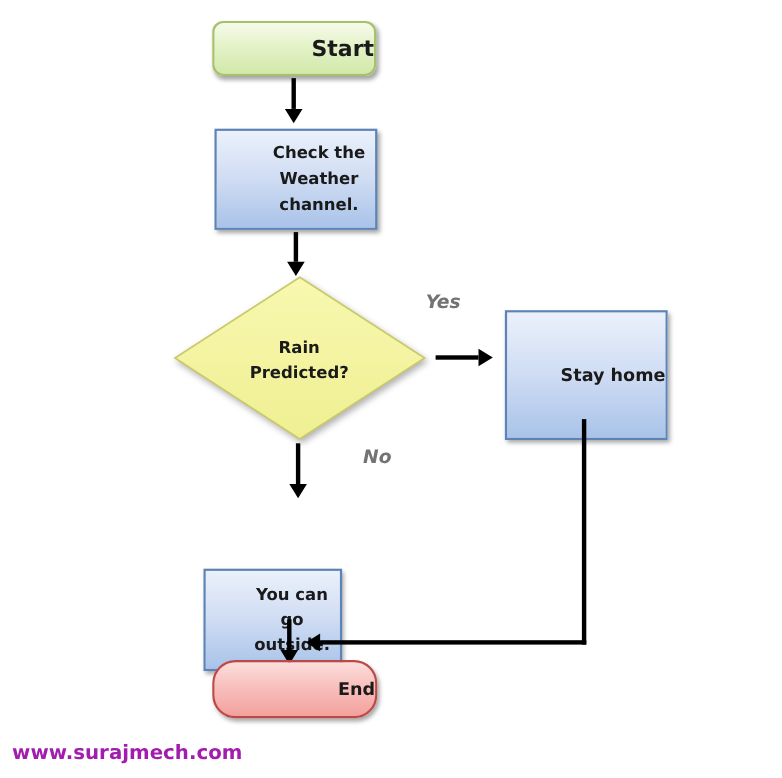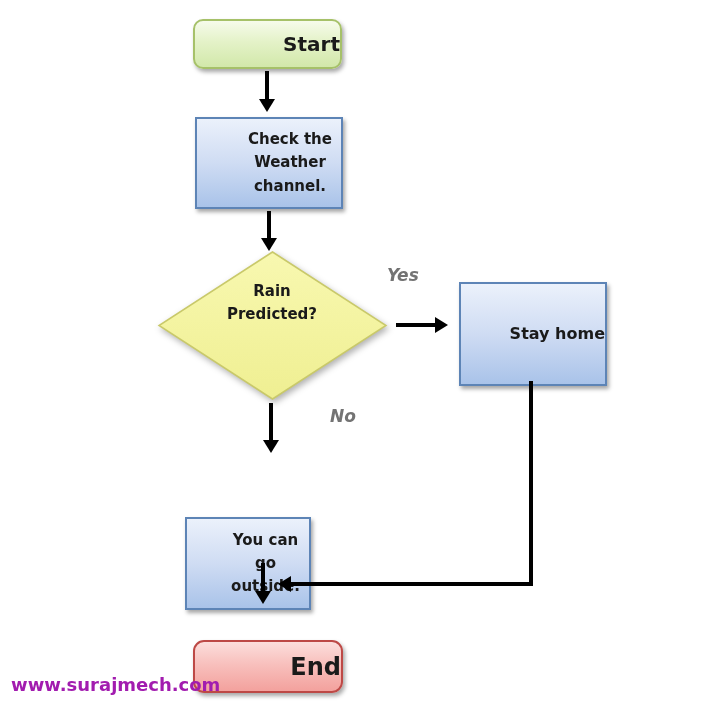--- a/index.html
+++ b/index.html
@@ -32,40 +32,40 @@
     font-size: 20px;
   }
   .process {
     background: linear-gradient(to bottom, #ebf1fb 0%, #cfdcf3 50%, #a9c3e9 100%);
     border: 2px solid #5d84b6;
     font-size: 15px;
     line-height: 1.55;
     padding-left: 35px;
   }
   .process-check  { left: 195px; top: 117px; width: 148px; height: 92px; }
-  .process-stay   { left: 459px; top: 282px; width: 148px; height: 104px; font-size: 16px; }
+  .process-stay   { left: 459px; top: 282px; width: 148px; height: 118px; font-size: 16px; }
   .process-outside{ left: 185px; top: 469px; width: 126px; height: 93px; margin-top: 48px; }
   .process-check .wrap, .process-outside .wrap { width: 102px; }
   .terminator-end {
-    left: 193px; top: 640px; width: 150px; height: 53px;
-    border-radius: 11px;
+    left: 193px; top: 600px; width: 150px; height: 53px;
+    border-radius: 21px;
     background: linear-gradient(to bottom, #fcdedc 0%, #f8c0bd 45%, #f3a19d 100%);
     border: 2px solid #bd4946;
-    font-size: 24px;
+    font-size: 16px;
   }
   #decision-shape {
     position: absolute;
     left: 155px; top: 248px;
     overflow: visible;
     filter: drop-shadow(2px 3px 3px rgba(0,0,0,0.3));
   }
   #decision-label {
     position: absolute;
-    left: 197px; top: 280px; width: 150px; height: 84px;
-    display: flex; align-items: flex-start; justify-content: center;
+    left: 197px; top: 267px; width: 150px; height: 84px;
+    display: flex; align-items: flex-end; justify-content: center;
     text-align: center; font-weight: bold; font-size: 15px; line-height: 1.55;
     box-shadow: none;
   }
   #decision-label .wrap { width: 100px; }
   .line { position: absolute; background: #000000; }
   .head { position: absolute; width: 0; height: 0; }
   .head-down  { border-left: 8px solid transparent; border-right: 8px solid transparent; border-top: 13px solid #000; }
   .head-right { border-top: 8px solid transparent; border-bottom: 8px solid transparent; border-left: 13px solid #000; }
   .head-left  { border-top: 8px solid transparent; border-bottom: 8px solid transparent; border-right: 13px solid #000; }
   .edge-label {

